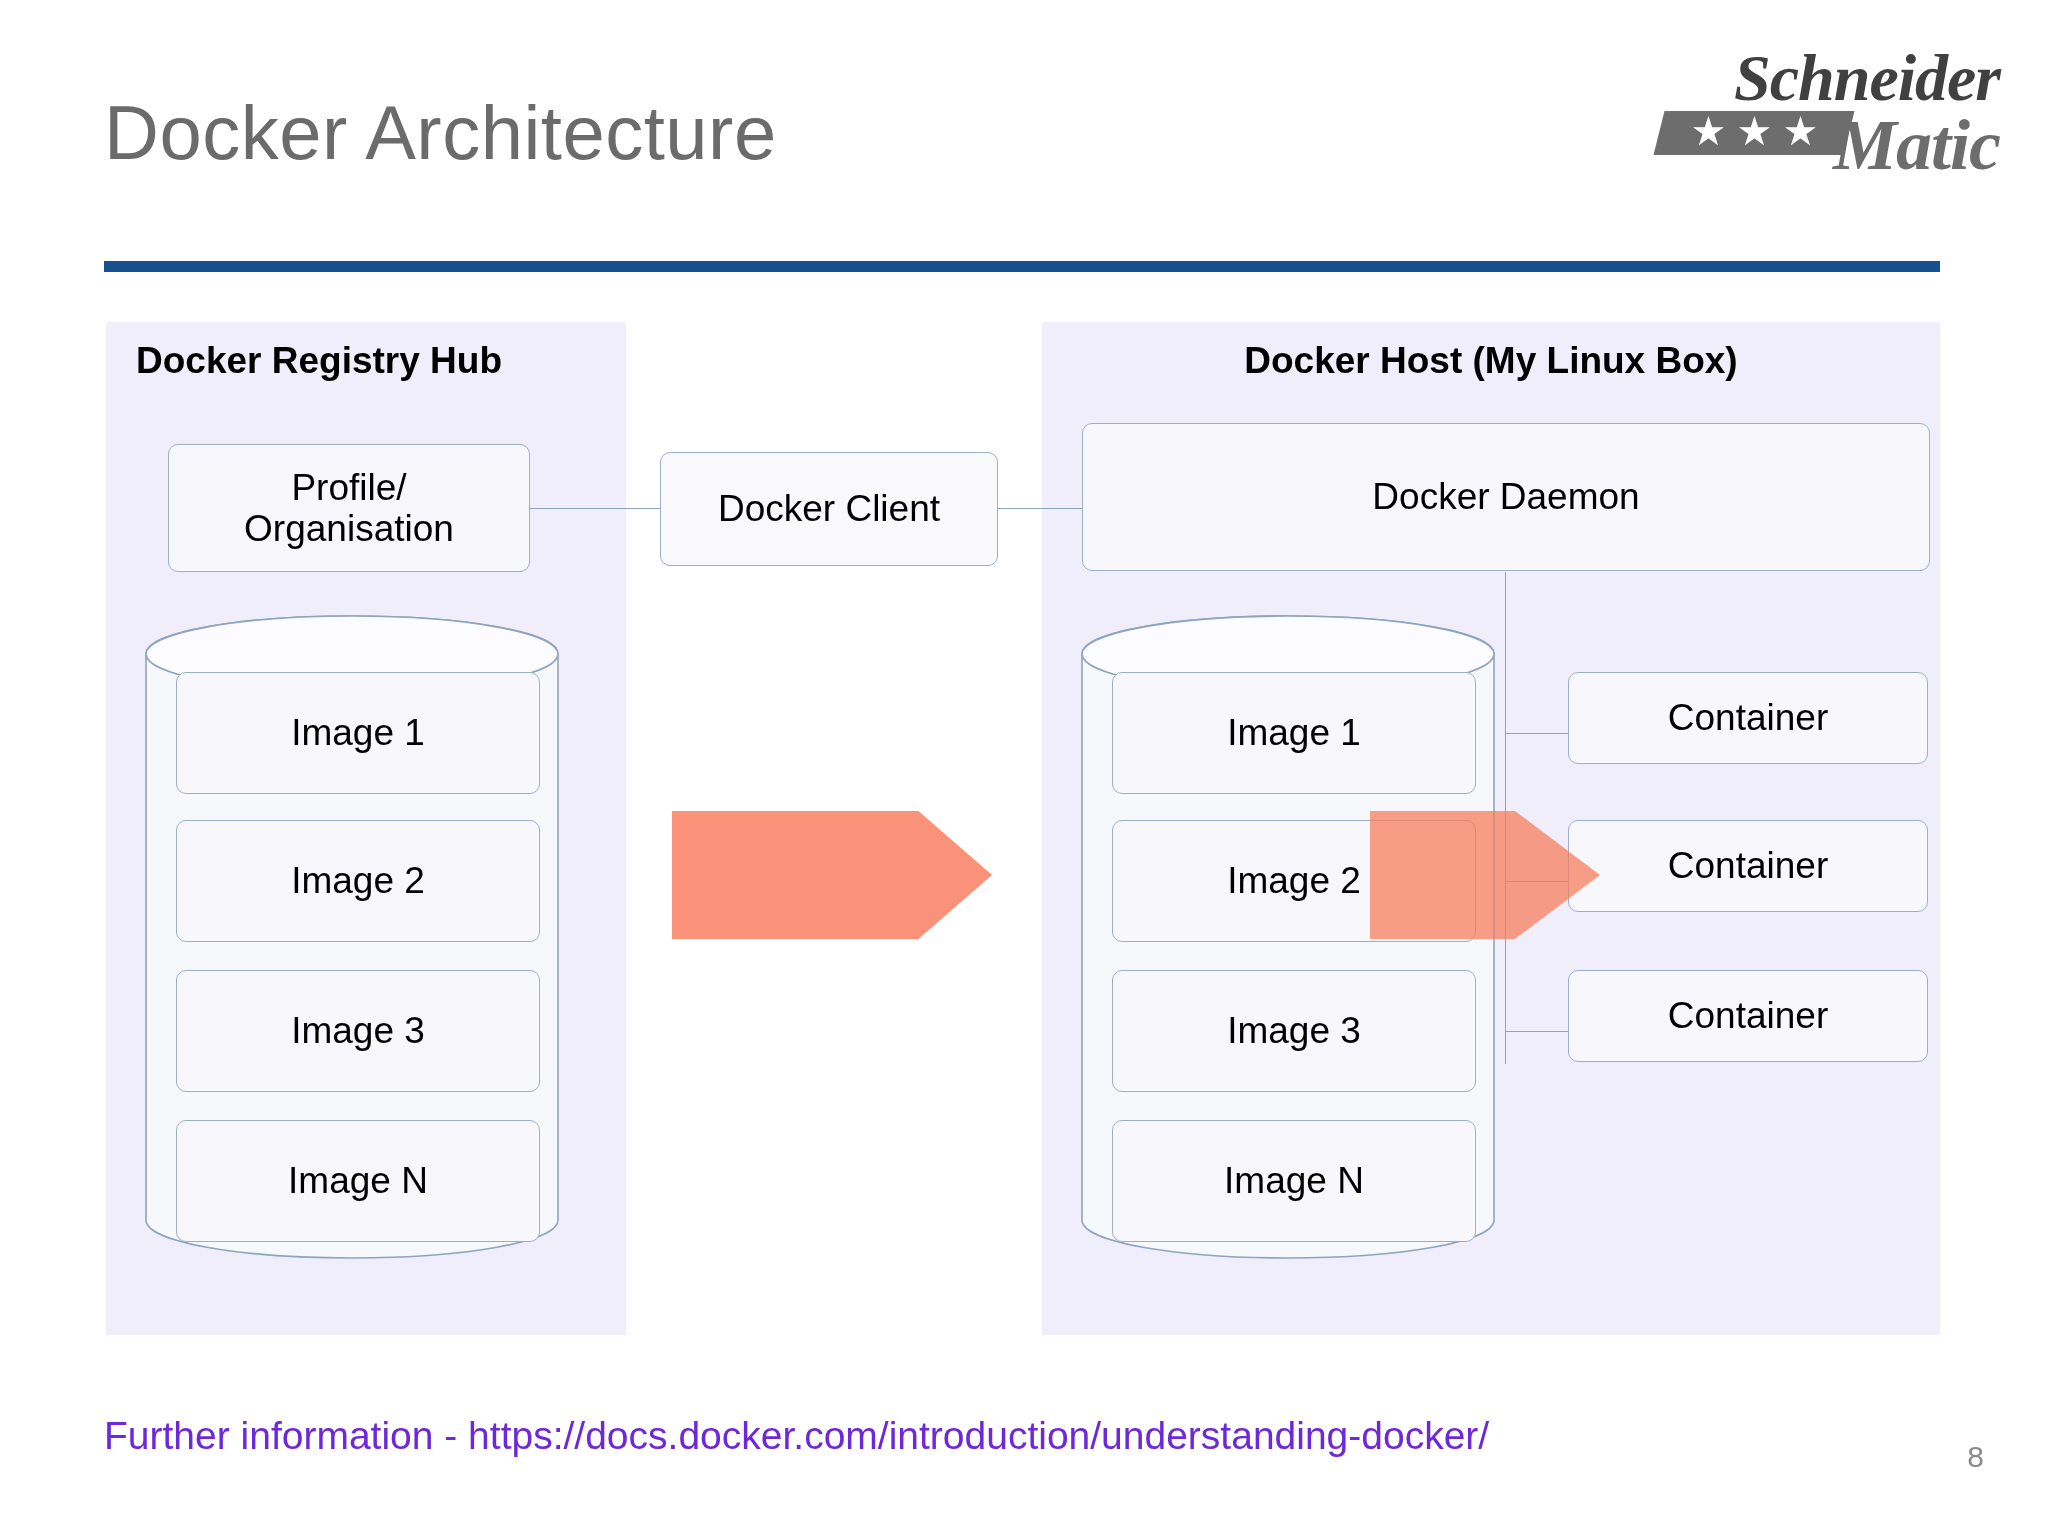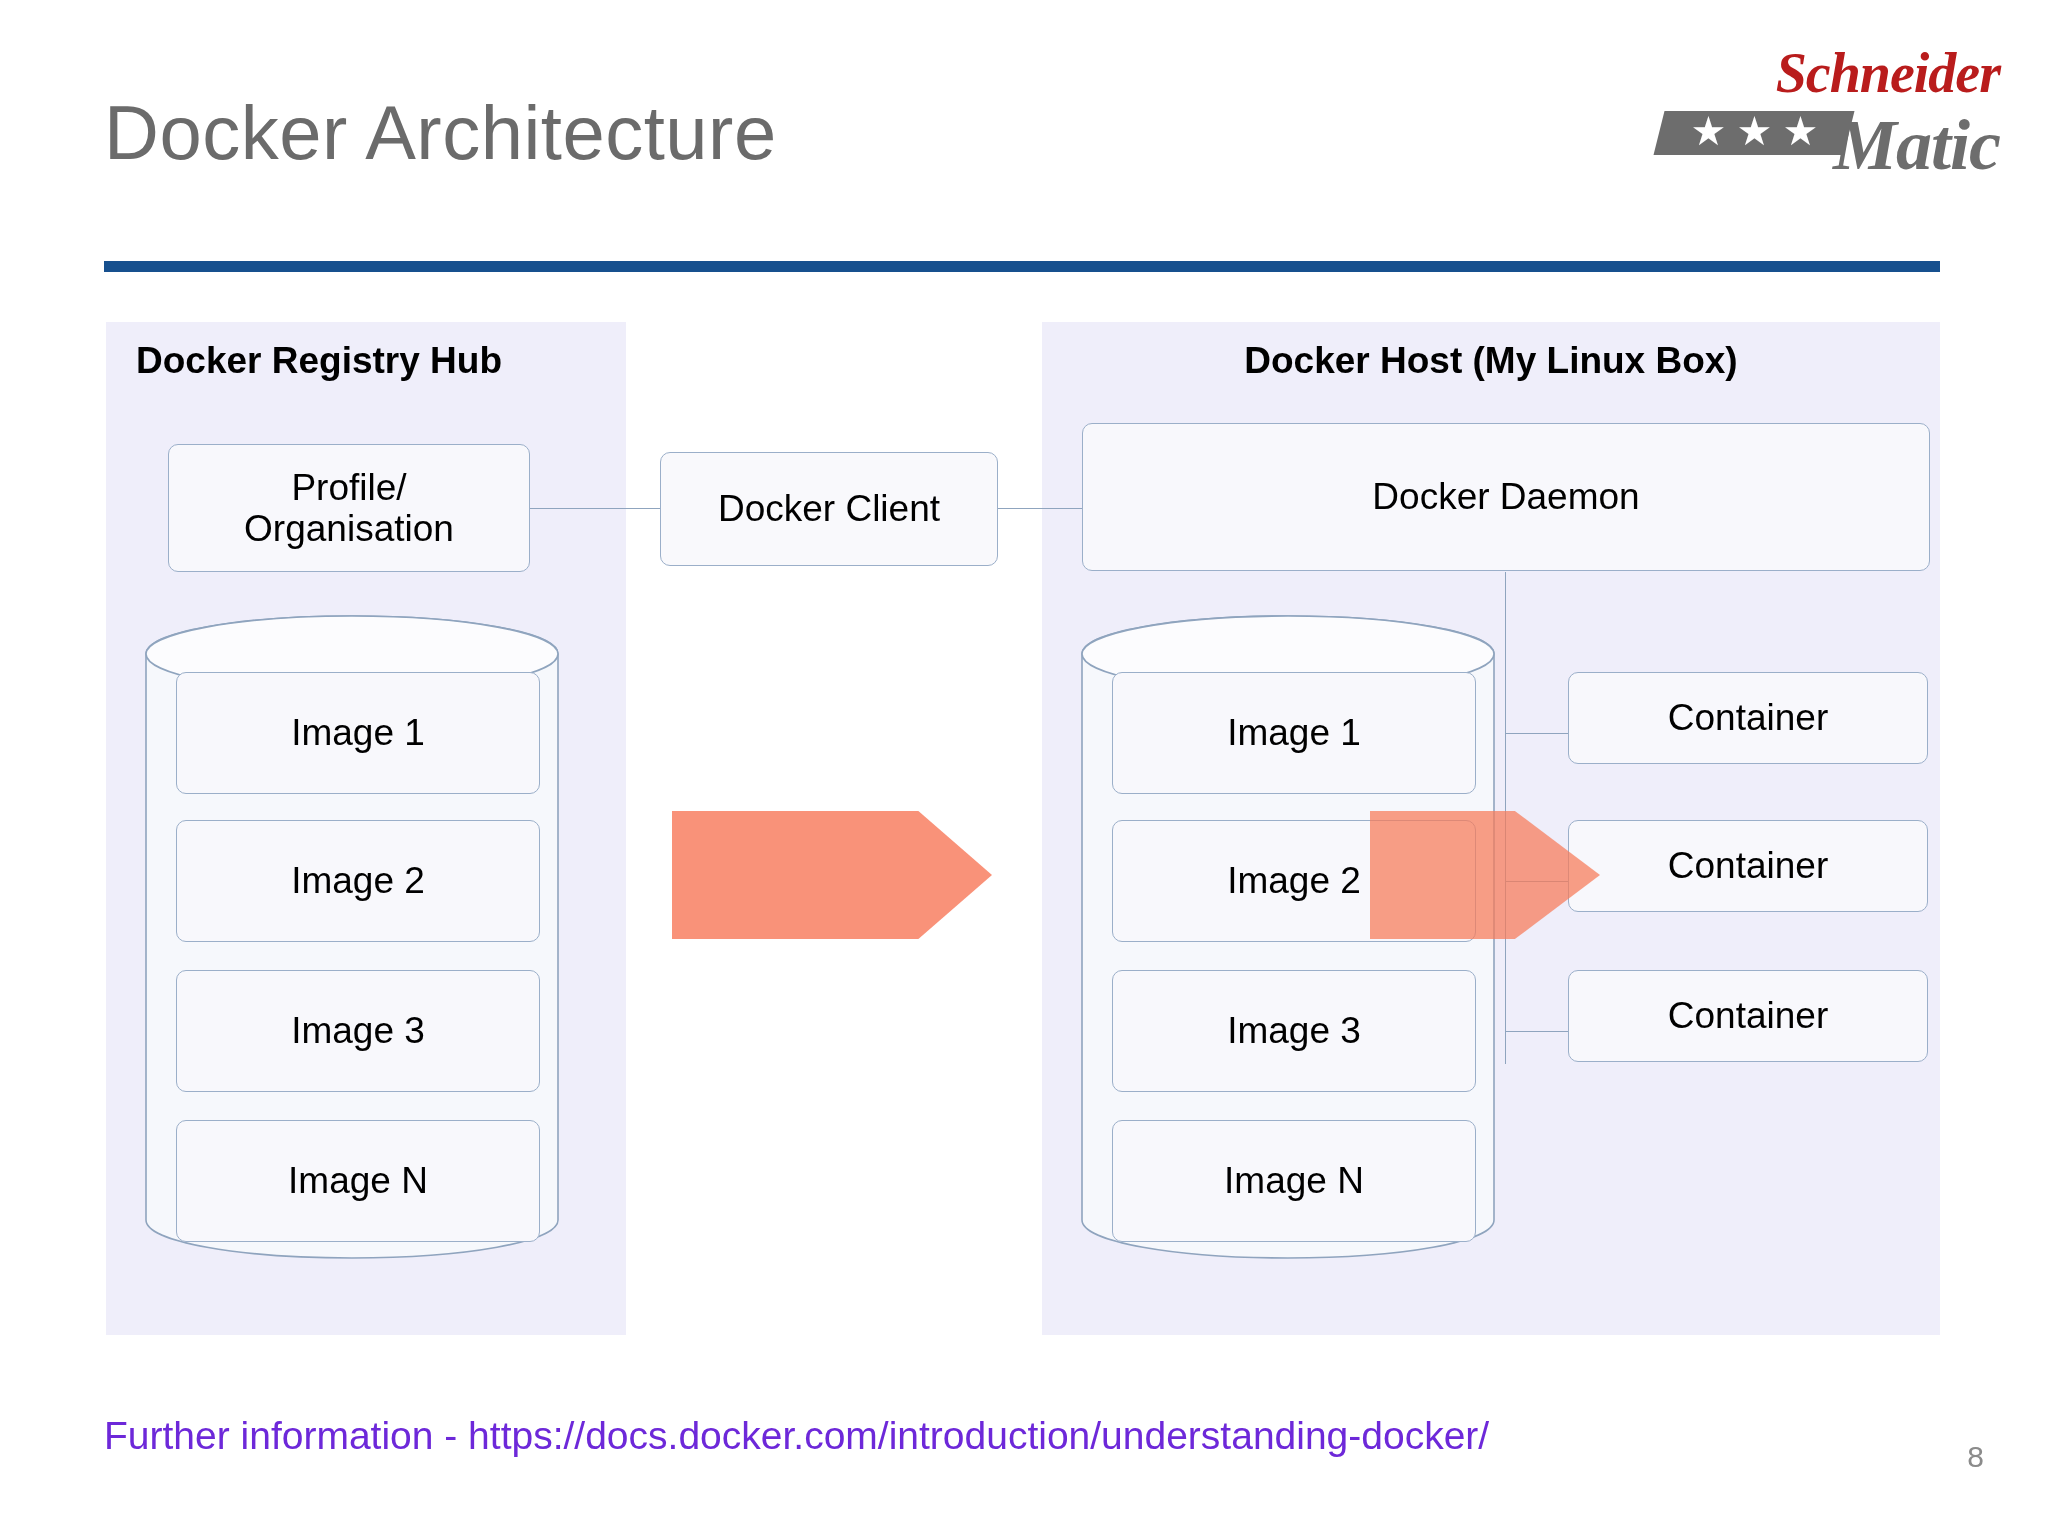--- a/index.html
+++ b/index.html
@@ -48,22 +48,22 @@
     width: 370px;
     height: 118px;
   }
   #logo-word-top {
     position: absolute;
     right: 0px;
     top: 0px;
     font-family: "Liberation Serif", serif;
     font-style: italic;
     font-weight: 700;
-    font-size: 56px;
-    color: #b91c1c;
+    font-size: 66px;
+    color: #404040;
     letter-spacing: -1px;
     line-height: 1;
     white-space: nowrap;
   }
   #logo-bottom {
     position: absolute;
     right: 0px;
     top: 66px;
     height: 48px;
     display: flex;

